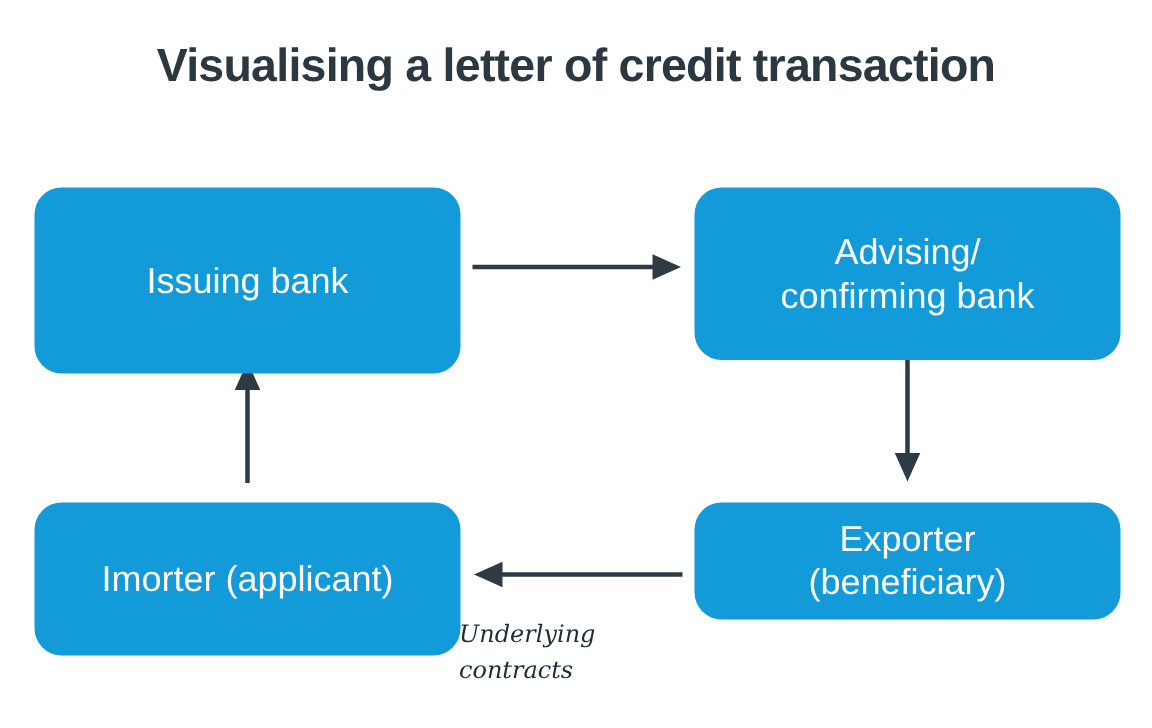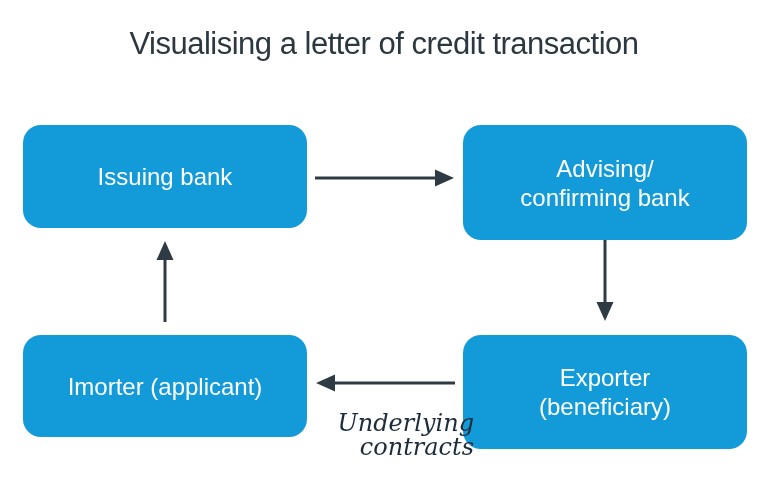--- a/index.html
+++ b/index.html
@@ -20,21 +20,21 @@
     overflow: hidden;
     font-family: "Liberation Sans", sans-serif;
   }
   .title {
     position: absolute;
     top: 26px;
     left: 0;
     width: 100%;
     text-align: center;
     font-size: 31px;
-    font-weight: 400;
+    font-weight: 700;
     letter-spacing: -0.5px;
     color: var(--title-text);
     white-space: nowrap;
   }
   .arrow-layer {
     position: absolute;
     top: 0;
     left: 0;
     width: 768px;
     height: 485px;
@@ -50,33 +50,33 @@
     align-items: center;
     justify-content: center;
     text-align: center;
   }
   .box-label {
     color: var(--box-text);
     font-size: 24px;
     line-height: 29px;
     white-space: pre-line;
   }
-  .box-tl { left: 23px; top: 125px; height: 103px; }
+  .box-tl { left: 23px; top: 125px; height: 124px; }
   .box-tr { left: 463px; top: 125px; height: 115px; }
   .box-bl { left: 23px; top: 335px; height: 102px; text-align: center; }
-  .box-br { left: 463px; top: 335px; height: 114px; }
+  .box-br { left: 463px; top: 335px; height: 78px; }
   .edge-label {
     position: absolute;
     left: 306px;
     top: 411px;
     width: 168px;
-    text-align: right;
+    text-align: left;
     font-family: "DejaVu Serif", serif;
     font-style: italic;
-    font-size: 24px;
+    font-size: 16px;
     line-height: 24px;
     color: var(--label-text);
     white-space: pre-line;
   }
 </style>
 </head>
 <body>
 
 <div class="canvas">
 

